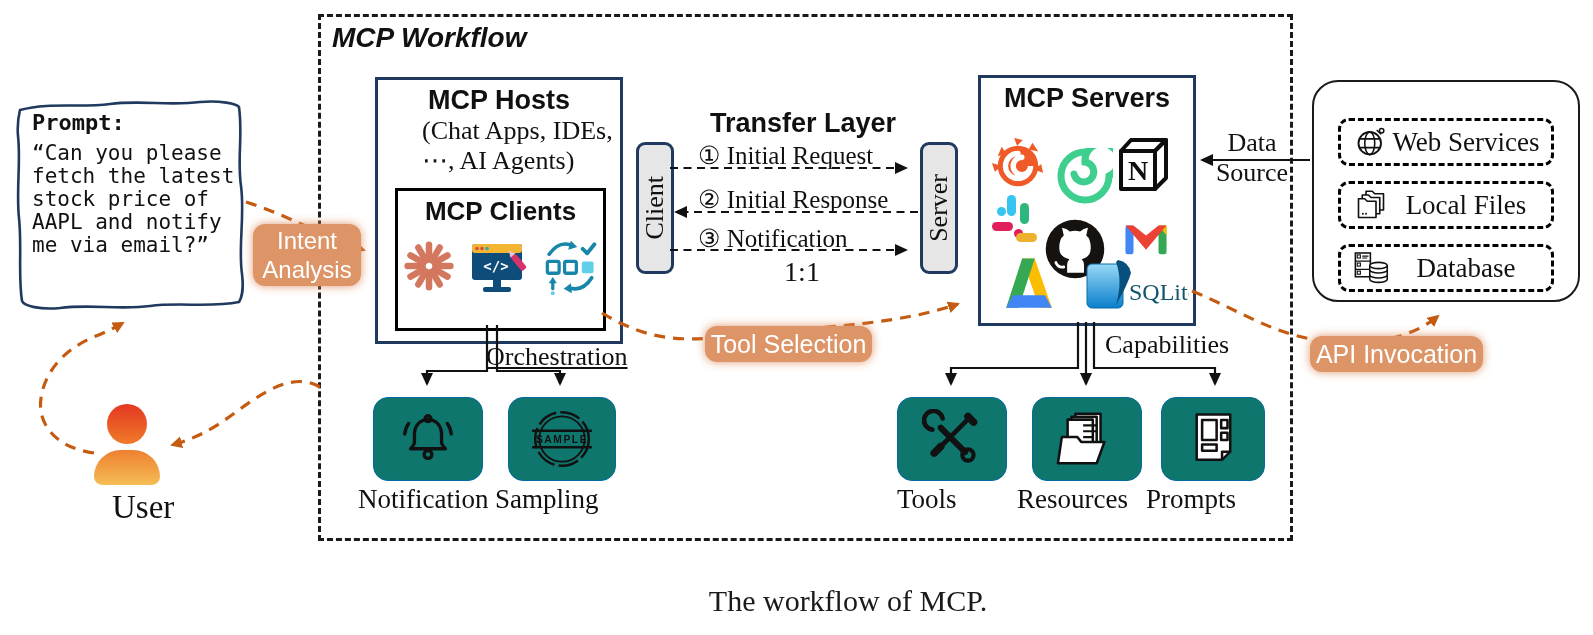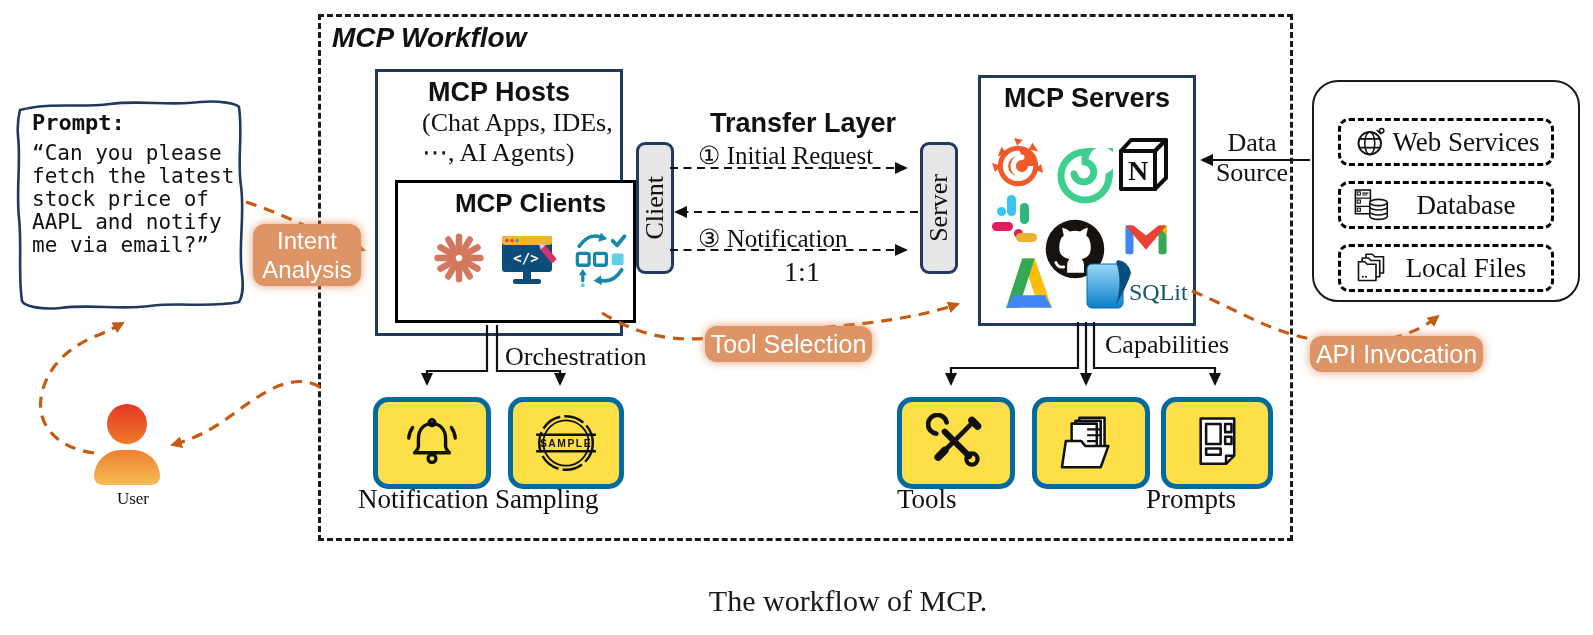--- a/index.html
+++ b/index.html
@@ -7,30 +7,30 @@
           font-family:"Liberation Sans",sans-serif;color:#111;}
   .abs{position:absolute;}
   .serif{font-family:"Liberation Serif","DejaVu Serif",serif;}
   .mono{font-family:"DejaVu Sans Mono",monospace;}
   .hdr{font-weight:bold;font-size:27px;text-align:center;}
   
   .wf-frame{left:318px;top:14px;width:969px;height:521px;border:3px dashed #1a1a1a;z-index:1;}
   .wf-title{left:332px;top:22px;font-size:28px;font-weight:bold;font-style:italic;z-index:2;}
   
   .navy-box{border:3px solid #1f3a5e;background:#fff;z-index:3;}
-  .black-box{border:3px solid #000;background:#fff;padding-left:30px;}
-  .hosts-box{left:375px;top:69px;width:242px;height:261px;}
+  .black-box{border:3px solid #000;background:#fff;}
+  .hosts-box{left:375px;top:77px;width:242px;height:261px;}
   .servers-box{left:978px;top:75px;width:212px;height:245px;}
   .clients-box{position:absolute;left:17px;top:108px;width:205px;height:137px;}
   .sub-line{font-size:26px;line-height:30px;}
   .pill{background:#e7e6e6;border:3px solid #1f3a5e;border-radius:9px;z-index:3;
         display:flex;align-items:center;justify-content:center;}
   .pill span{writing-mode:vertical-rl;transform:rotate(180deg);font-size:26px;
         font-family:"Liberation Serif",serif;}
-  .out-box{border:5px solid #0369a1;border-radius:15px;background:#fde047;z-index:3;
+  .out-box{border:1px solid #0369a1;border-radius:15px;background:#0f766e;z-index:3;
         display:flex;align-items:center;justify-content:center;}
   .out-label{font-size:27px;z-index:3;}
   .badge{background:#dd9467;color:#fff;border-radius:12px;z-index:8;
          display:flex;align-items:center;justify-content:center;text-align:center;
          font-size:25px;line-height:1.22;box-shadow:0 0 10px rgba(221,148,103,.95);}
   .ds-outer{left:1312px;top:80px;width:268px;height:222px;border:2.5px solid #1a1a1a;
          border-radius:26px;background:#fff;z-index:3;display:flex;flex-direction:column;
          align-items:center;gap:15px;padding-top:36px;box-sizing:border-box;}
   .ds-item{width:216px;height:48px;border:3px dashed #000;border-radius:11px;background:#fff;
          display:flex;align-items:center;padding:0 10px;box-sizing:border-box;}
@@ -66,21 +66,21 @@
     <div class="prompt-head mono">Prompt:</div>
     <div class="prompt-lines mono">“Can you please
 fetch the latest
 stock price of
 AAPL and notify
 me via email?”</div>
   </div>
 
   <div class="abs user-head"></div>
   <div class="abs user-body"></div>
-  <div class="abs serif" style="left:83px;top:489px;width:66px;text-align:right;font-size:17px;">User</div>
+  <div class="abs serif" style="left:112px;top:489px;width:66px;text-align:left;font-size:33px;">User</div>
 
   <div class="abs badge" style="left:253px;top:224px;width:108px;height:62px;font-size:24px;">Intent Analysis</div>
   <div class="abs badge" style="left:705px;top:326px;width:167px;height:36px;">Tool Selection</div>
   <div class="abs badge" style="left:1310px;top:336px;width:173px;height:36px;">API Invocation</div>
 
   <div class="abs navy-box hosts-box">
     <div class="hdr" style="margin-top:5px;">MCP Hosts</div>
     <div class="serif sub-line" style="margin-left:44px;">(Chat Apps, IDEs,</div>
     <div class="serif sub-line" style="margin-left:44px;">⋯, AI Agents)</div>
     <div class="black-box clients-box">
@@ -136,20 +136,21 @@
   </div>
 
   <div class="abs hdr" style="left:698px;top:108px;width:210px;">Transfer Layer</div>
   <div class="abs pill" style="left:636px;top:142px;width:32px;height:126px;">
     <span>Client</span>
   </div>
   <div class="abs pill" style="left:920px;top:142px;width:32px;height:126px;">
     <span>Server</span>
   </div>
   <div class="abs serif msg" style="left:698px;top:141px;">① Initial Request</div>
+  <div class="abs serif msg" style="left:698px;top:185px;">② Initial Response</div>
   <div class="abs serif msg" style="left:698px;top:224px;">③ Notification</div>
   <div class="abs serif" style="left:770px;top:256px;width:64px;text-align:center;font-size:28px;">1:1</div>
 
   <div class="abs navy-box servers-box">
     <div class="hdr" style="margin-top:5px;">MCP Servers</div>
     <svg class="abs ico" style="left:10px;top:59px;" width="54" height="54" viewBox="0 0 56 56">
       <polygon points="24,1 33,3 27,9" fill="#f05a28"></polygon>
         <polygon points="43,6 49,15 39,13" fill="#f05a28"></polygon>
       <polygon points="7,20 11,10 16,17" fill="#f05a28"></polygon>
         <polygon points="52,28 54,37 45,34" fill="#f05a28"></polygon>
@@ -213,52 +214,52 @@
   <div class="abs ds-outer">
     <div class="ds-item">
       <svg class="ico" width="40" height="40" viewBox="0 0 64 64">
         <circle cx="30" cy="34" r="18" stroke="#111" stroke-width="3" fill="none"></circle>
         <ellipse cx="30" cy="34" rx="8" ry="18" stroke="#111" stroke-width="2.5" fill="none"></ellipse>
         <path d="M13,27 h34 M13,41 h34" stroke="#111" stroke-width="2.5" fill="none"></path>
         <circle cx="49" cy="14" r="3.5" stroke="#111" stroke-width="2.5" fill="#fff"></circle>
         <path d="M41,13 a25,25 0 0 1 7,7" stroke="#111" stroke-width="2" fill="none"></path>
       </svg>
       <span class="lbl serif">Web Services</span>
+    </div>
+    <div class="ds-item">
+      <svg class="ico" width="40" height="40" viewBox="0 0 64 64">
+        <g stroke="#111" stroke-width="2.6" fill="#fff" stroke-linejoin="round">
+          <path d="M24,10 h10 l4,4 h14 v26 h-28 z"></path>
+          <path d="M18,16 h10 l4,4 h14 v26 h-28 z"></path>
+          <path d="M12,22 h10 l4,4 h14 v26 h-28 z"></path>
+        </g>
+        <circle cx="19" cy="46" r="1.6" fill="#111"></circle>
+          <circle cx="24" cy="46" r="1.6" fill="#111"></circle>
+      </svg>
+      <span class="lbl serif">Local Files</span>
     </div>
     <div class="ds-item">
       <svg class="ico" width="40" height="40" viewBox="0 0 64 64">
         <rect x="7" y="8" width="24" height="38" stroke="#111" stroke-width="2.5" fill="#fff"></rect>
         <path d="M7,21 h24 M7,34 h24" stroke="#111" stroke-width="2"></path>
         <rect x="10" y="11" width="5" height="5" stroke="#111" stroke-width="1.8" fill="#fff"></rect>
         <rect x="10" y="24" width="5" height="5" stroke="#111" stroke-width="1.8" fill="#fff"></rect>
         <rect x="10" y="37" width="5" height="5" stroke="#111" stroke-width="1.8" fill="#fff"></rect>
         <path d="M18,13 h10 M18,16 h8" stroke="#111" stroke-width="1.8"></path>
         <g stroke="#111" stroke-width="2.5" fill="#fff">
           <path d="M30,28 v22 a14,5 0 0 0 28,0 v-22"></path>
           <ellipse cx="44" cy="28" rx="14" ry="5"></ellipse>
           <path d="M30,35 a14,5 0 0 0 28,0 M30,43 a14,5 0 0 0 28,0" fill="none"></path>
         </g>
       </svg>
       <span class="lbl serif">Database</span>
     </div>
-    <div class="ds-item">
-      <svg class="ico" width="40" height="40" viewBox="0 0 64 64">
-        <g stroke="#111" stroke-width="2.6" fill="#fff" stroke-linejoin="round">
-          <path d="M24,10 h10 l4,4 h14 v26 h-28 z"></path>
-          <path d="M18,16 h10 l4,4 h14 v26 h-28 z"></path>
-          <path d="M12,22 h10 l4,4 h14 v26 h-28 z"></path>
-        </g>
-        <circle cx="19" cy="46" r="1.6" fill="#111"></circle>
-          <circle cx="24" cy="46" r="1.6" fill="#111"></circle>
-      </svg>
-      <span class="lbl serif">Local Files</span>
-    </div>
-  </div>
-
-  <div class="abs serif conn-label" style="left:505px;top:342px;">Orchestration</div>
+  </div>
+
+  <div class="abs serif conn-label" style="left:486px;top:342px;text-decoration:underline;">Orchestration</div>
   <div class="abs serif conn-label" style="left:1105px;top:330px;">Capabilities</div>
 
   <div class="abs out-box" style="left:373px;top:397px;width:108px;height:82px;">
     <svg class="ico" width="62" height="62" viewBox="0 0 64 64">
       <g stroke="#111" stroke-width="3.5" fill="none" stroke-linejoin="round" stroke-linecap="round">
         <rect x="29" y="8" width="6" height="6" rx="3"></rect>
         <path d="M32,12 c-9,0 -14,7 -14,15 v8 c0,3 -2,5 -4,7 h36 c-2,-2 -4,-4 -4,-7 v-8 c0,-8 -5,-15 -14,-15 z"></path>
         <circle cx="32" cy="48" r="4"></circle>
         <path d="M12,16 a22,22 0 0 0 -4,11 M52,16 a22,22 0 0 1 4,11"></path>
       </g>
@@ -305,20 +306,21 @@
         <path d="M14,5 h37 v41 l-9,9 h-28 z"></path>
         <path d="M42,55 v-9 h9" fill="none"></path>
         <rect x="20" y="11" width="16" height="22"></rect>
         <rect x="41" y="11" width="7" height="9"></rect>
         <rect x="41" y="25" width="7" height="8"></rect>
         <rect x="20" y="38" width="16" height="7"></rect>
       </g>
     </svg>
   </div>
   <div class="abs out-label serif" style="left:897px;top:484px;width:108px;">Tools</div>
+  <div class="abs out-label serif" style="left:1017px;top:484px;width:138px;">Resources</div>
   <div class="abs out-label serif" style="left:1146px;top:484px;width:132px;">Prompts</div>
 
   <div class="abs caption serif">The workflow of MCP.</div>
 
   <svg class="overlay" width="1593" height="635" viewBox="0 0 1593 635">
     <defs>
       <marker id="aBlack" markerUnits="userSpaceOnUse" markerWidth="16" markerHeight="14" refX="11" refY="6" orient="auto">
         <path d="M0,0 L13,6 L0,12 Z" fill="#111"></path>
       </marker>
       <marker id="aOrange" markerUnits="userSpaceOnUse" markerWidth="16" markerHeight="14" refX="10" refY="6" orient="auto">

